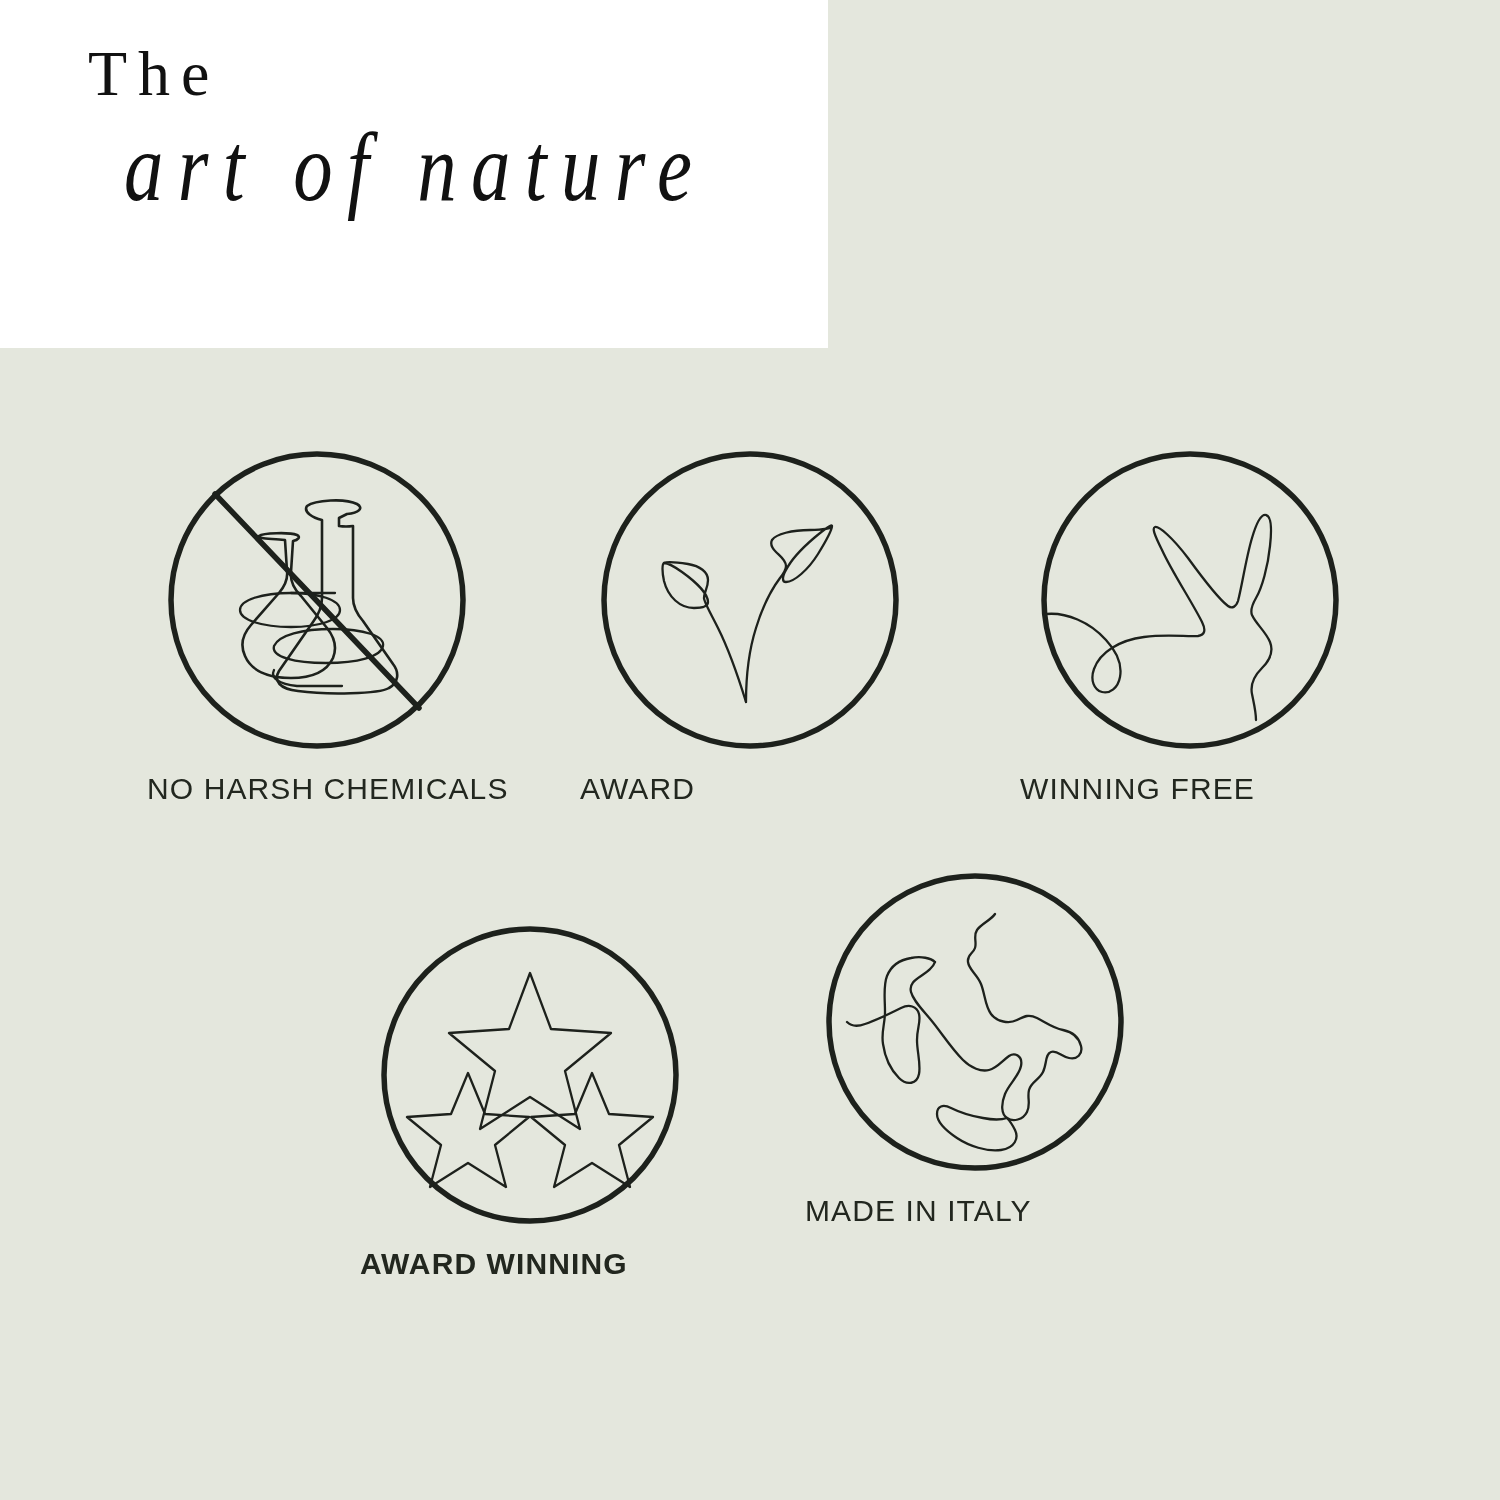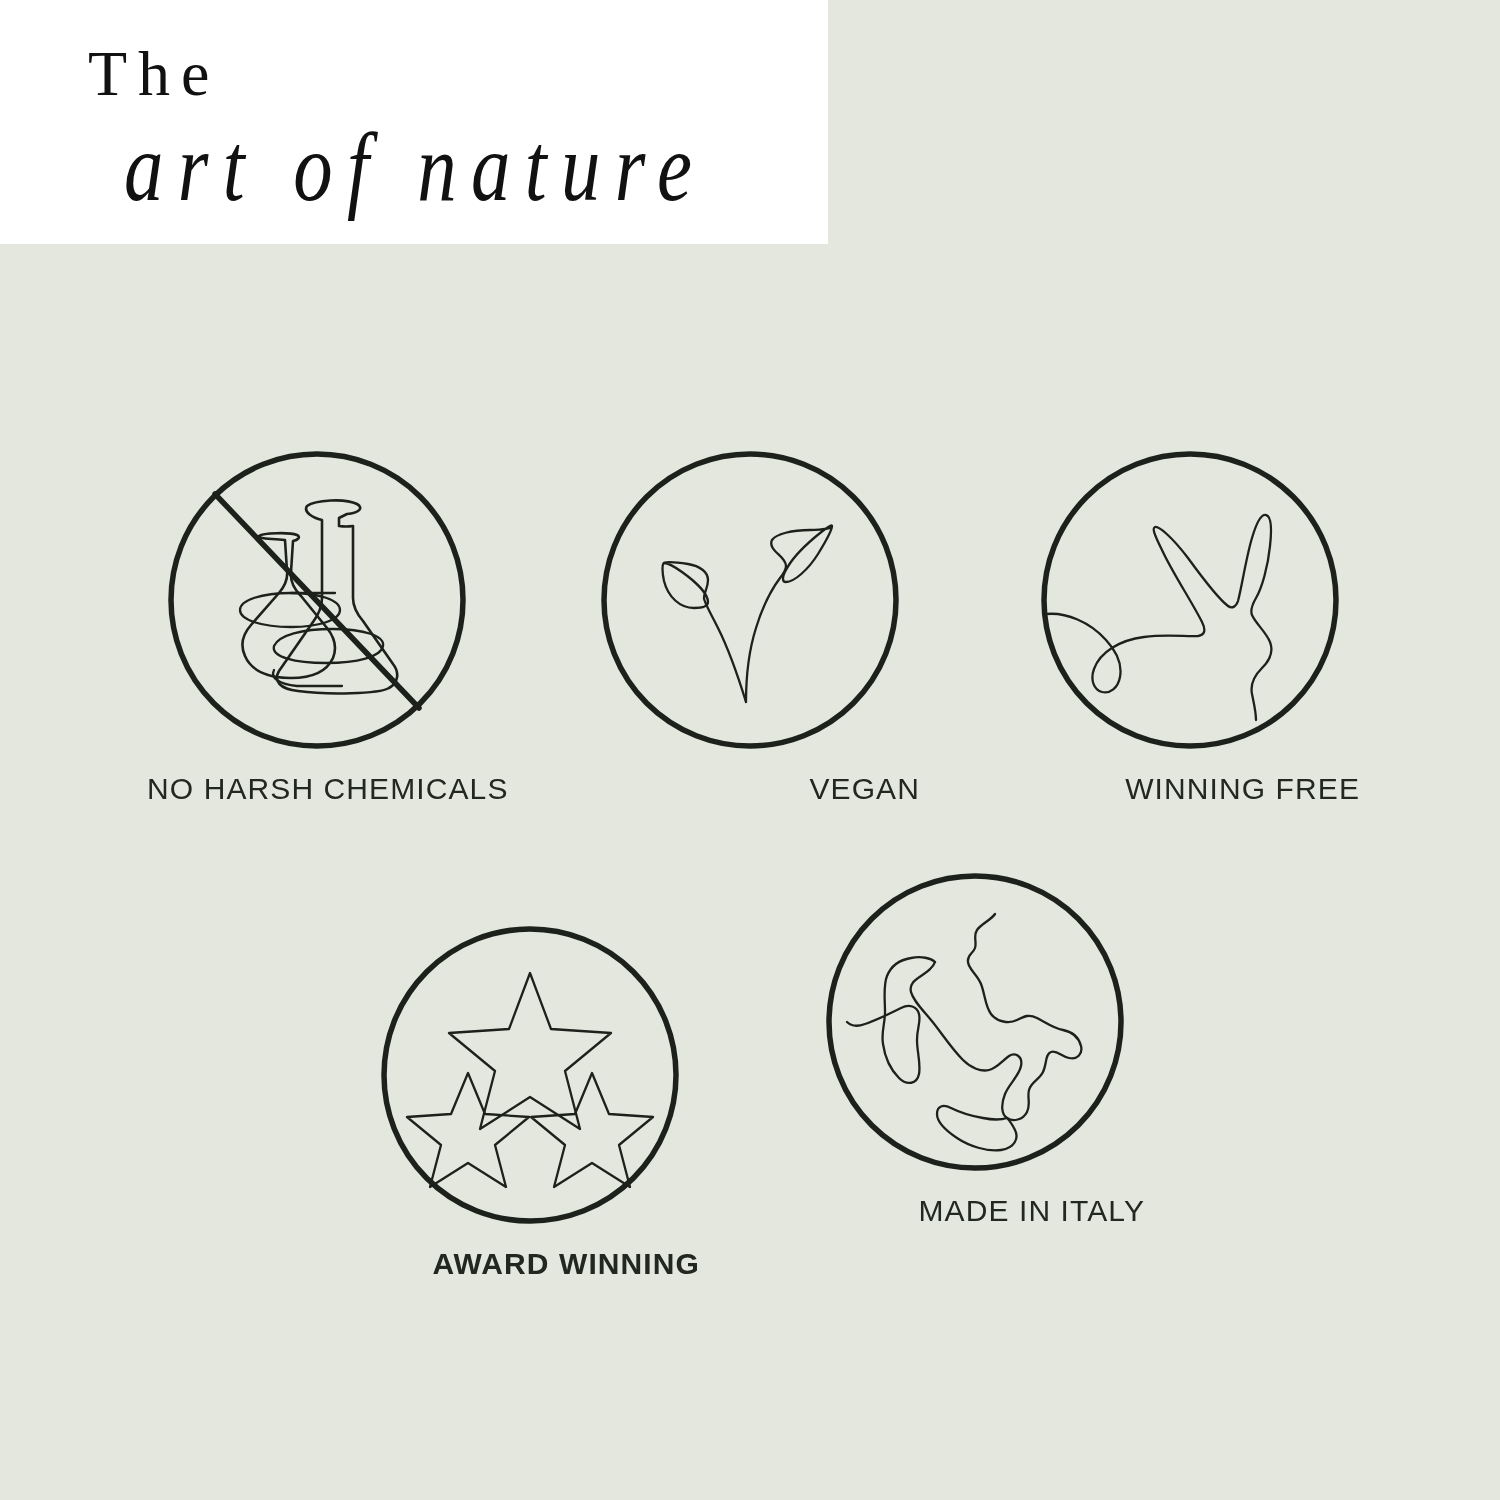--- a/index.html
+++ b/index.html
@@ -15,21 +15,21 @@
     overflow: hidden;
     position: relative;
   }
 
   
   .title-card {
     position: absolute;
     left: 0;
     top: 0;
     width: 828px;
-    height: 244px;
+    height: 348px;
     background: #ffffff;
     box-sizing: border-box;
   }
   .title-the {
     position: absolute;
     left: 88px;
     top: 42px;
     font-family: "Liberation Serif", serif;
     font-size: 64px;
     line-height: 1;
@@ -47,21 +47,21 @@
     line-height: 1;
     letter-spacing: 15px;
     color: #111111;
     white-space: nowrap;
     transform: scaleY(1.18) scaleX(0.96);
     transform-origin: left top;
   }
   .badge {
     position: absolute;
     width: 340px;
-    text-align: right;
+    text-align: left;
   }
   .badge-circle {
     width: 300px;
     height: 300px;
     margin: 0 auto;
     display: block;
   }
   .badge-label {
     margin-top: 22px;
     font-family: "Liberation Sans", sans-serif;
@@ -170,21 +170,21 @@
              C 186 110, 180 106, 176 102
              C 172 98, 170 94, 172 90
              C 176 84, 192 80, 210 80
              C 224 80, 232 78, 232 76
              C 232 74, 226 78, 214 88
              C 200 100, 190 112, 186 120
              C 182 127, 182 132, 186 132
              C 194 132, 208 120, 218 104
              C 226 91, 232 80, 232 76" stroke="#1d211c"></path>
   </svg>
-  <div class="badge-label">VEGAN</div>
+  <div class="badge-label">AWARD</div>
 </div>
 
 <div class="badge badge-r1c3">
   <svg class="badge-circle" viewBox="0 0 300 300">
     <circle class="ring" cx="150" cy="150" r="146" stroke="#1d211c"></circle>
 
     <path class="line-thin" d="M6 164
              C 26 162, 50 172, 66 190
              C 78 203, 82 216, 80 227
              C 78 238, 70 244, 62 242

